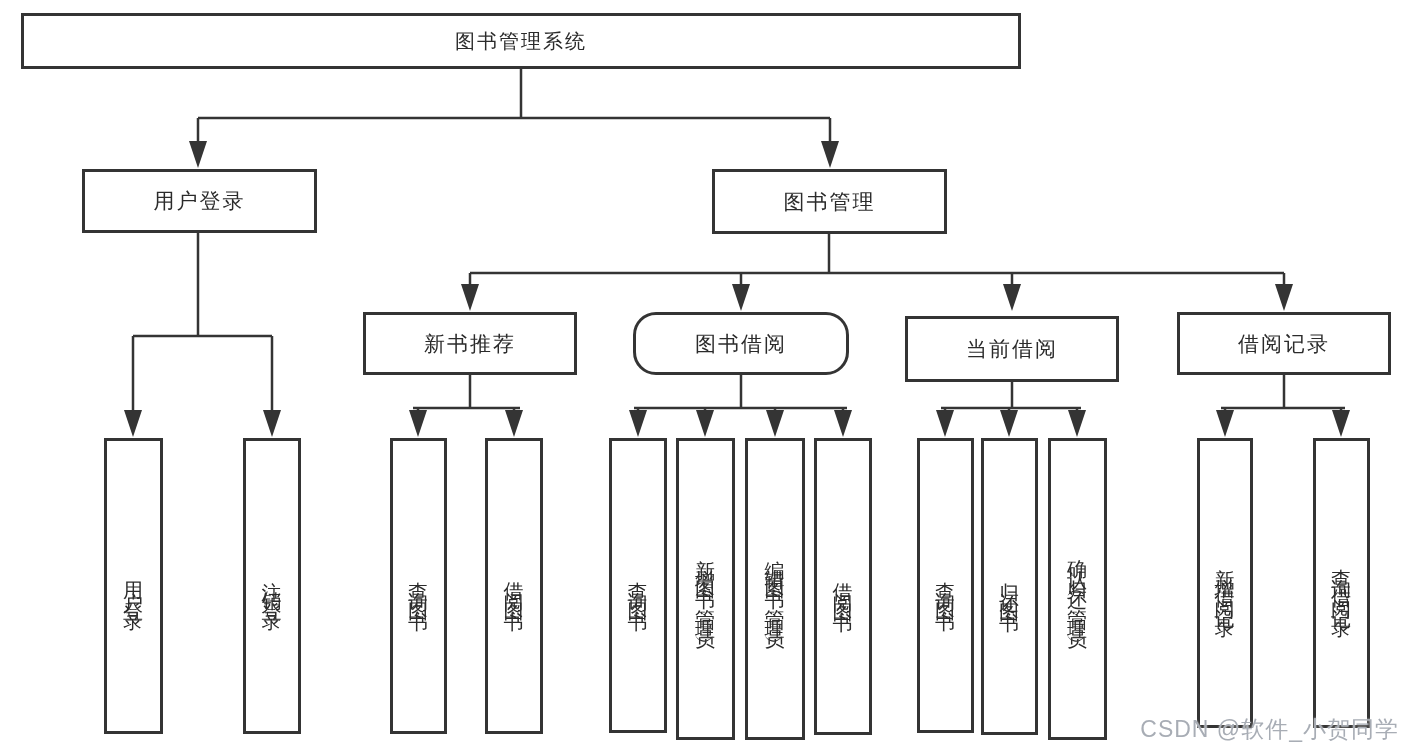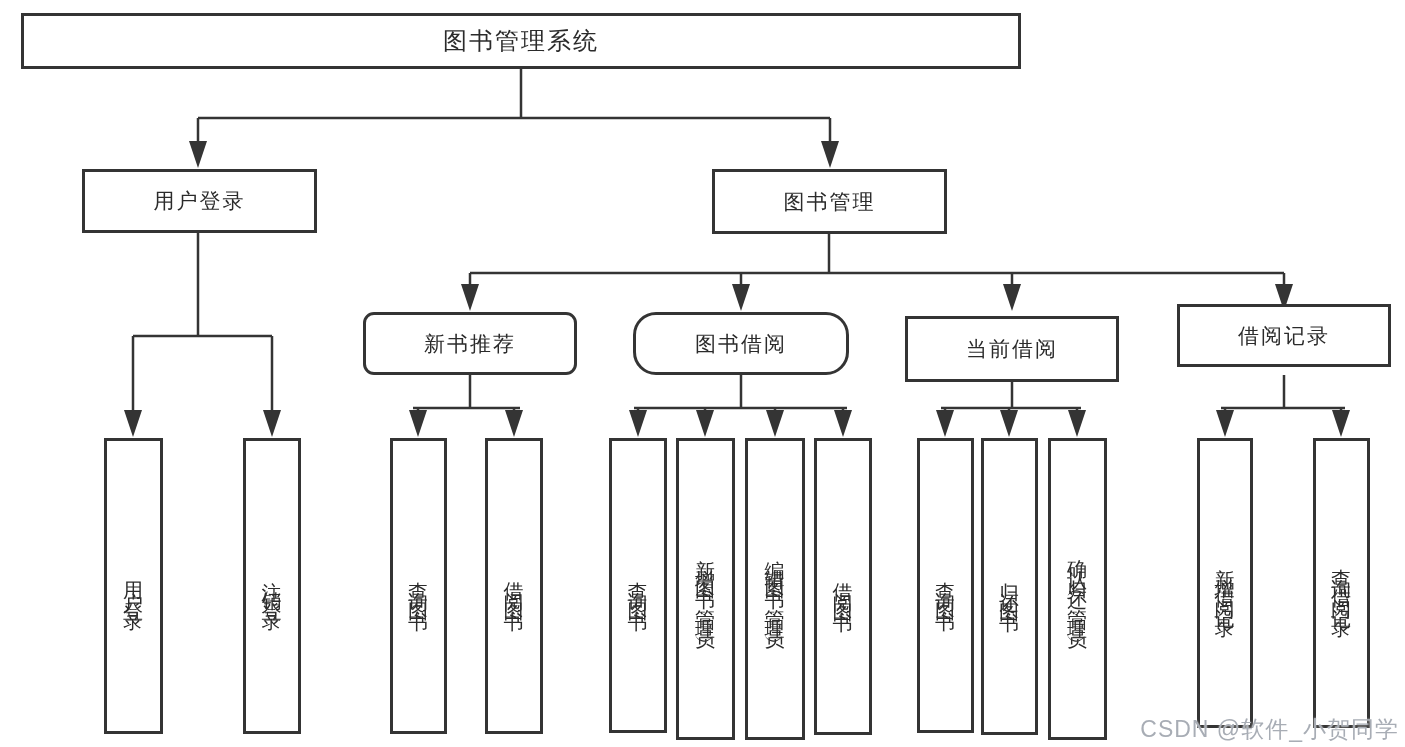--- a/index.html
+++ b/index.html
@@ -7,38 +7,38 @@
     position:relative;width:1405px;height:747px;background:#ffffff;
     font-family:"Liberation Sans", sans-serif;overflow:hidden;
   }
   .wires{position:absolute;left:0;top:0;width:1405px;height:747px;}
   .node{
     position:absolute;background:#ffffff;border:3px solid #343434;color:#2b2b2b;
     display:flex;align-items:center;justify-content:center;box-sizing:border-box;
     text-align:center;line-height:1.1;
   }
   .hlabel{font-size:21px;letter-spacing:2px;}
-  .rootlabel{font-size:24px;letter-spacing:2px;}
+  .rootlabel{font-size:20px;letter-spacing:2px;}
   .vlabel{
     writing-mode:vertical-rl;text-orientation:mixed;
     font-size:20px;letter-spacing:10px;
   }
   .wm{
     position:absolute;right:6px;bottom:2px;font-size:23px;color:#a8adb5;
     letter-spacing:1px;white-space:nowrap;
     text-shadow:0 0 2px #ffffff;
   }
   
   .p-root{left:21px;top:13px;width:1000px;height:56px;}
   .p-ul{left:82px;top:169px;width:235px;height:64px;}
   .p-bm{left:712px;top:169px;width:235px;height:65px;}
-  .p-nb{left:363px;top:312px;width:214px;height:63px;border-radius:11px;}
+  .p-nb{left:363px;top:312px;width:214px;height:63px;}
   .p-bb{left:633px;top:312px;width:216px;height:63px;border-radius:23px;}
   .p-cb{left:905px;top:316px;width:214px;height:66px;}
-  .p-br{left:1177px;top:304px;width:214px;height:63px;}
+  .p-br{left:1177px;top:312px;width:214px;height:63px;}
   .p-l1{left:104px;top:438px;width:59px;height:296px;}
   .p-l2{left:243px;top:438px;width:58px;height:296px;}
   .p-l3{left:390px;top:438px;width:57px;height:296px;}
   .p-l4{left:485px;top:438px;width:58px;height:296px;}
   .p-l5{left:609px;top:438px;width:58px;height:295px;}
   .p-l6{left:676px;top:438px;width:59px;height:302px;}
   .p-l7{left:745px;top:438px;width:60px;height:302px;}
   .p-l8{left:814px;top:438px;width:58px;height:297px;}
   .p-l9{left:917px;top:438px;width:57px;height:295px;}
   .p-l10{left:981px;top:438px;width:57px;height:297px;}

